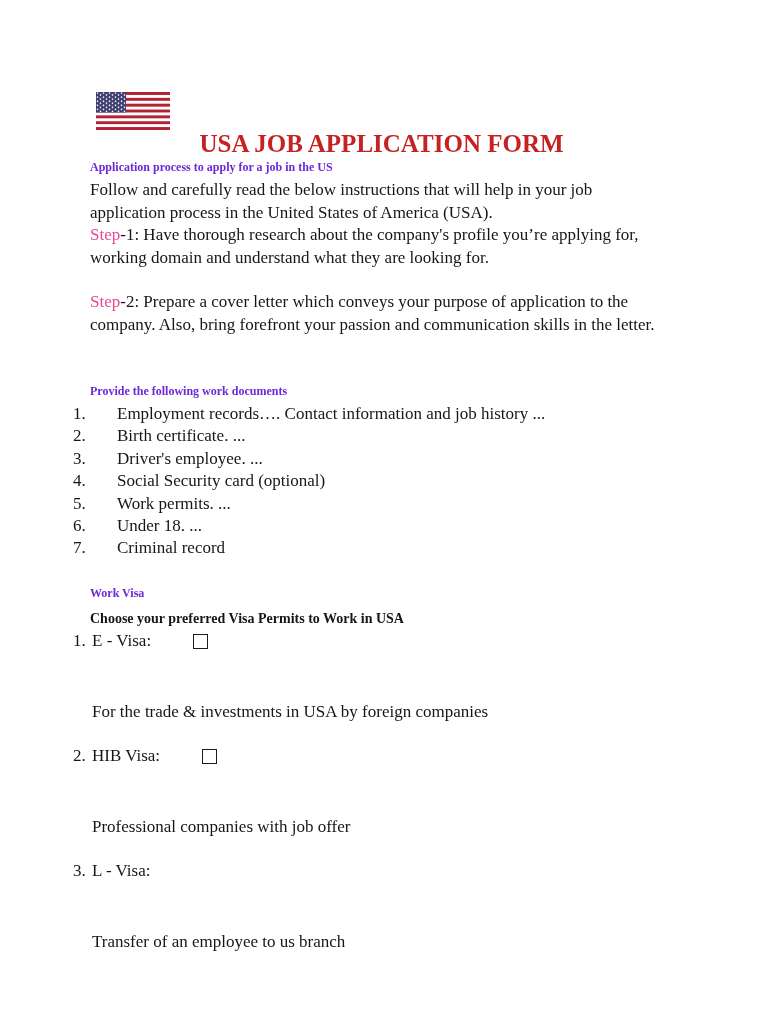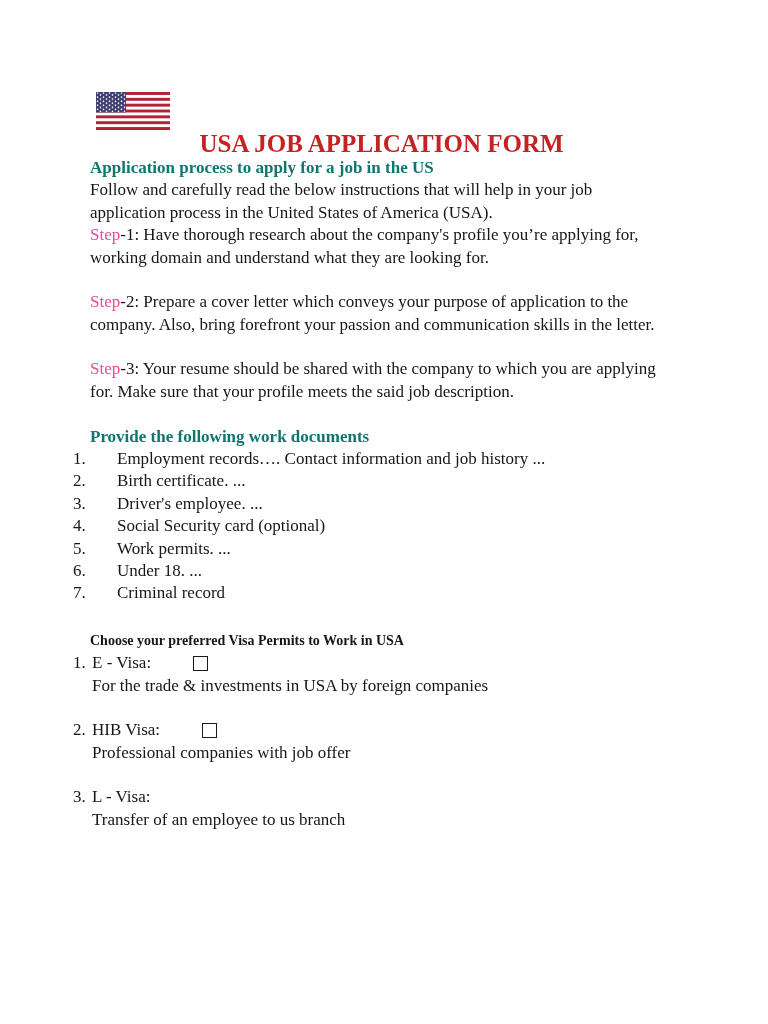--- a/index.html
+++ b/index.html
@@ -13,39 +13,39 @@
     color:#161616;
     font-size:17px;
     overflow:hidden;
   }
   .flag{margin-left:23px;width:74px;height:38px;line-height:0;}
   .doc-title{
     font-size:25px;font-weight:bold;color:#c52323;
     text-align:center;line-height:24px;margin:2px 0 0 0;padding-left:18px;
   }
   .h-orange{
-    font-size:17px;font-weight:bold;color:#0f766e;
+    font-size:12px;font-weight:bold;color:#6d28d9;
     line-height:23px;margin:0 0 0 17px;
   }
   .para{
     margin:0 0 0 17px;width:582px;line-height:22.5px;
   }
   .step-label{color:#ec4899;}
   .gap{height:22px;}
   .list-row{display:flex;line-height:22.4px;}
   .num{width:19px;flex:none;}
   .row-text{flex:1;margin-left:25px;}
   .sub-bold{font-weight:bold;font-size:14px;margin:3px 0 0 17px;line-height:22.5px;}
   .visa-row{display:flex;align-items:center;line-height:22.4px;}
   .checkbox{
     display:inline-block;width:13px;height:13px;
     border:1.6px solid #1a1a1a;background:#fff;
     margin-left:42px;flex:none;
   }
-  .desc{margin-left:19px;line-height:22.5px;width:580px;}
+  .desc{margin-left:19px;line-height:22.5px;width:580px;margin-top:48px;}
 </style>
 </head>
 <body>
 
 <div class="page">
 
   <div class="flag">
     <svg width="74" height="38" viewBox="0 0 74 38" xmlns="http://www.w3.org/2000/svg">
       <defs>
         <pattern id="stars" width="6" height="4.1" patternUnits="userSpaceOnUse">
@@ -73,21 +73,20 @@
   <p class="para">Follow and carefully read the below instructions that will help in your job application process in the United States of America (USA).</p>
 
   <p class="para"><span class="step-label">Step</span><span>-1: Have thorough research about the company's profile you’re applying for, working domain and understand what they are looking for.</span></p>
 
   <div class="gap"></div>
 
   <p class="para"><span class="step-label">Step</span><span>-2: Prepare a cover letter which conveys your purpose of application to the company. Also, bring forefront your passion and communication skills in the letter.</span></p>
 
   <div class="gap"></div>
 
-  <p class="para"><span class="step-label">Step</span><span>-3: Your resume should be shared with the company to which you are applying for. Make sure that your profile meets the said job description.</span></p>
 
   <div class="gap"></div>
 
   <h2 class="h-orange">Provide the following work documents</h2>
 
   <div>
     <div class="list-row">
         <span class="num">1.</span>
         <span class="row-text">Employment records…. Contact information and job history ...</span>
       </div>
@@ -112,20 +111,21 @@
         <span class="row-text">Under 18. ...</span>
       </div>
     <div class="list-row">
         <span class="num">7.</span>
         <span class="row-text">Criminal record</span>
       </div>
   </div>
 
   <div class="gap"></div>
 
+  <h2 class="h-orange">Work Visa</h2>
 
   <p class="sub-bold">Choose your preferred Visa Permits to Work in USA</p>
 
   <div class="visa-row">
     <span class="num">1.</span>
     <span>E - Visa:</span>
     <span class="checkbox"></span>
   </div>
   <div class="desc">For the trade &amp; investments in USA by foreign companies</div>
 

